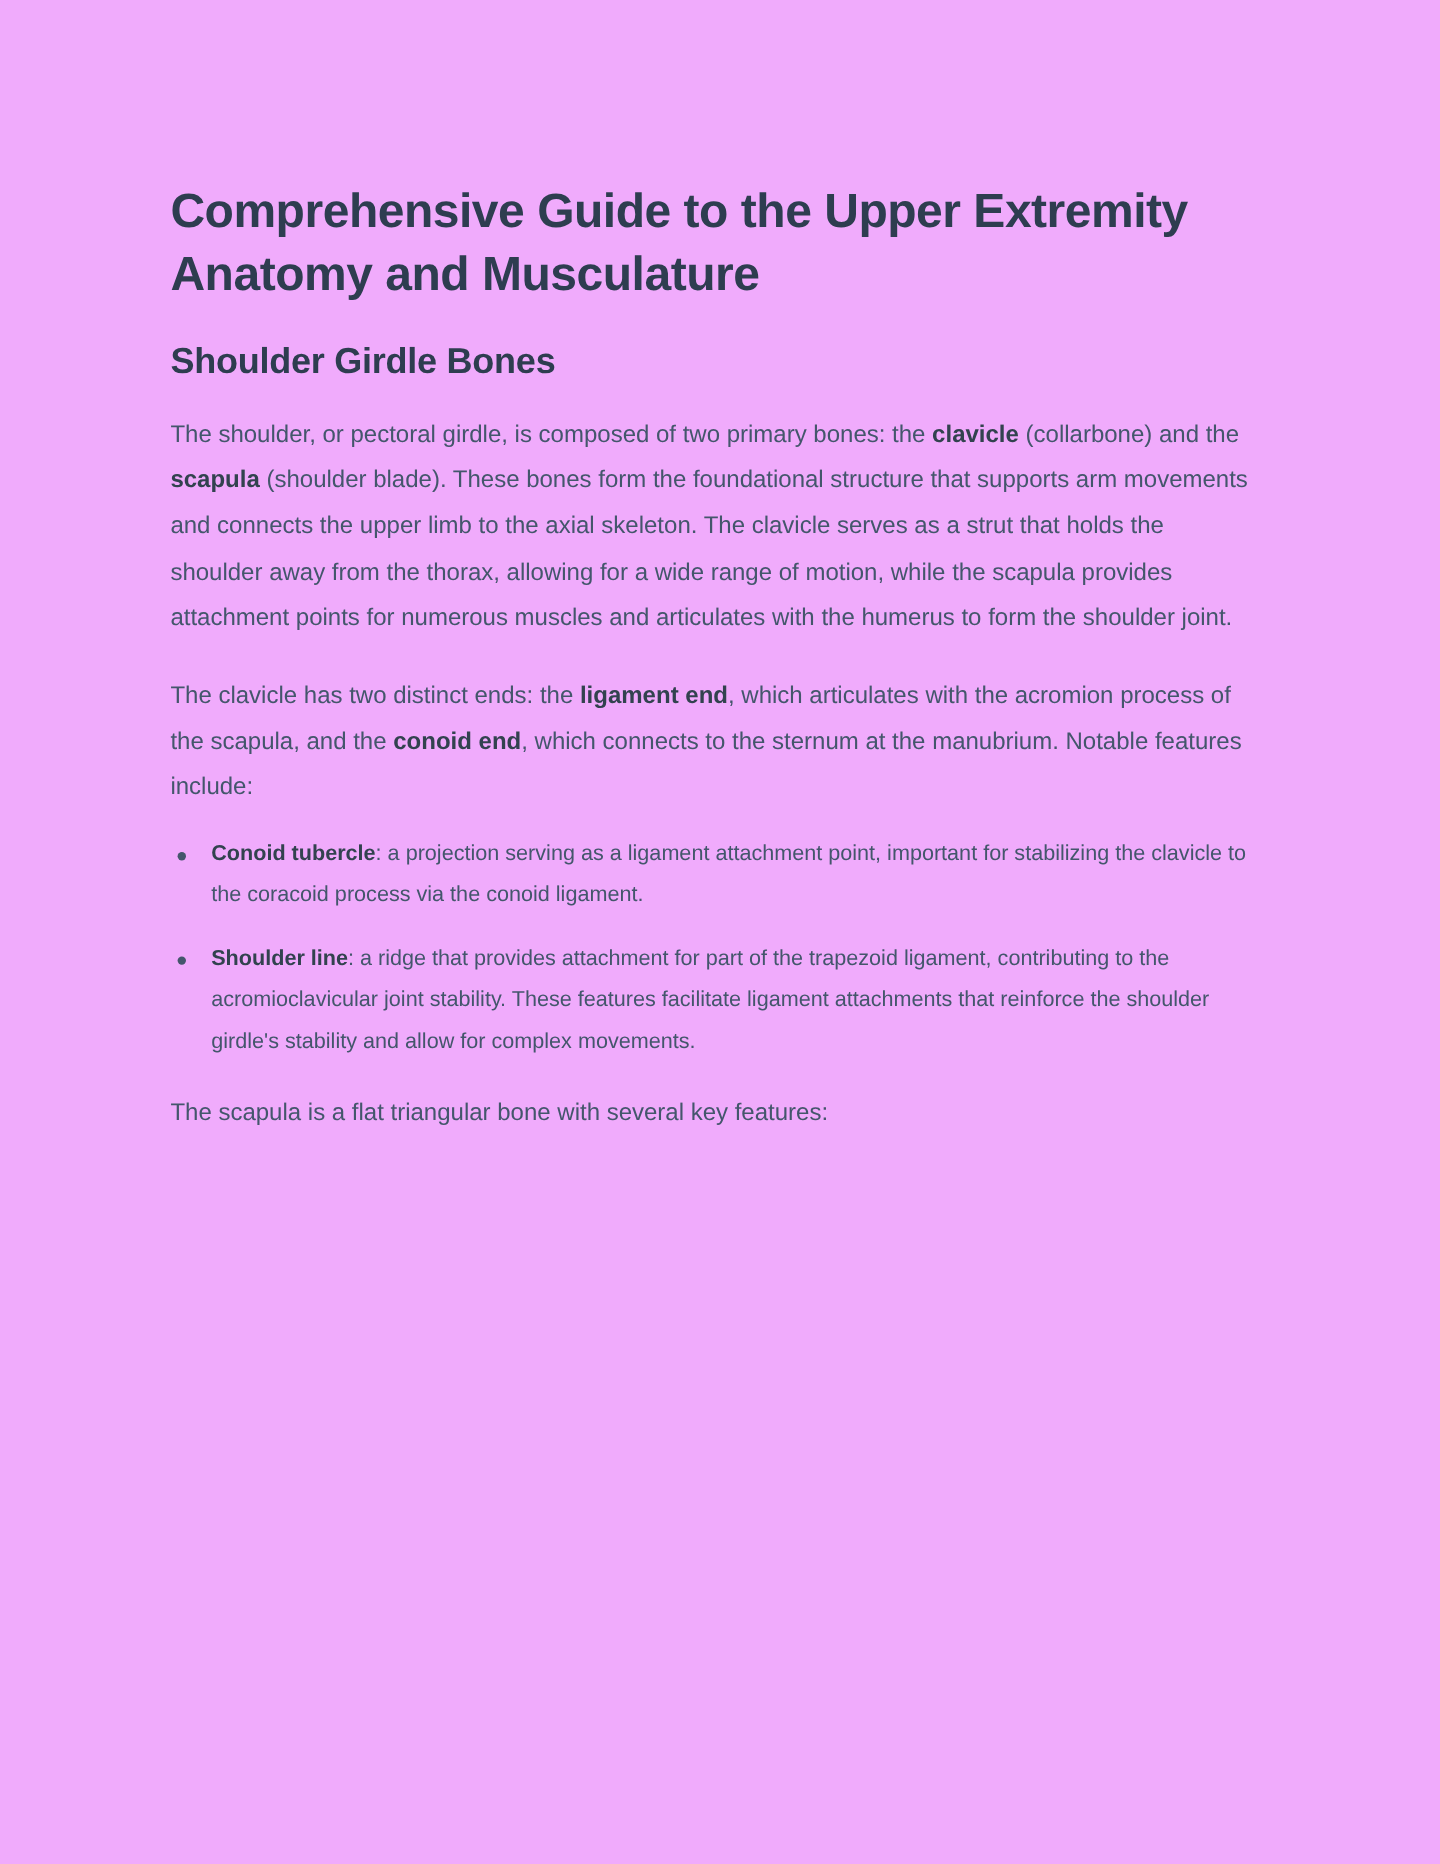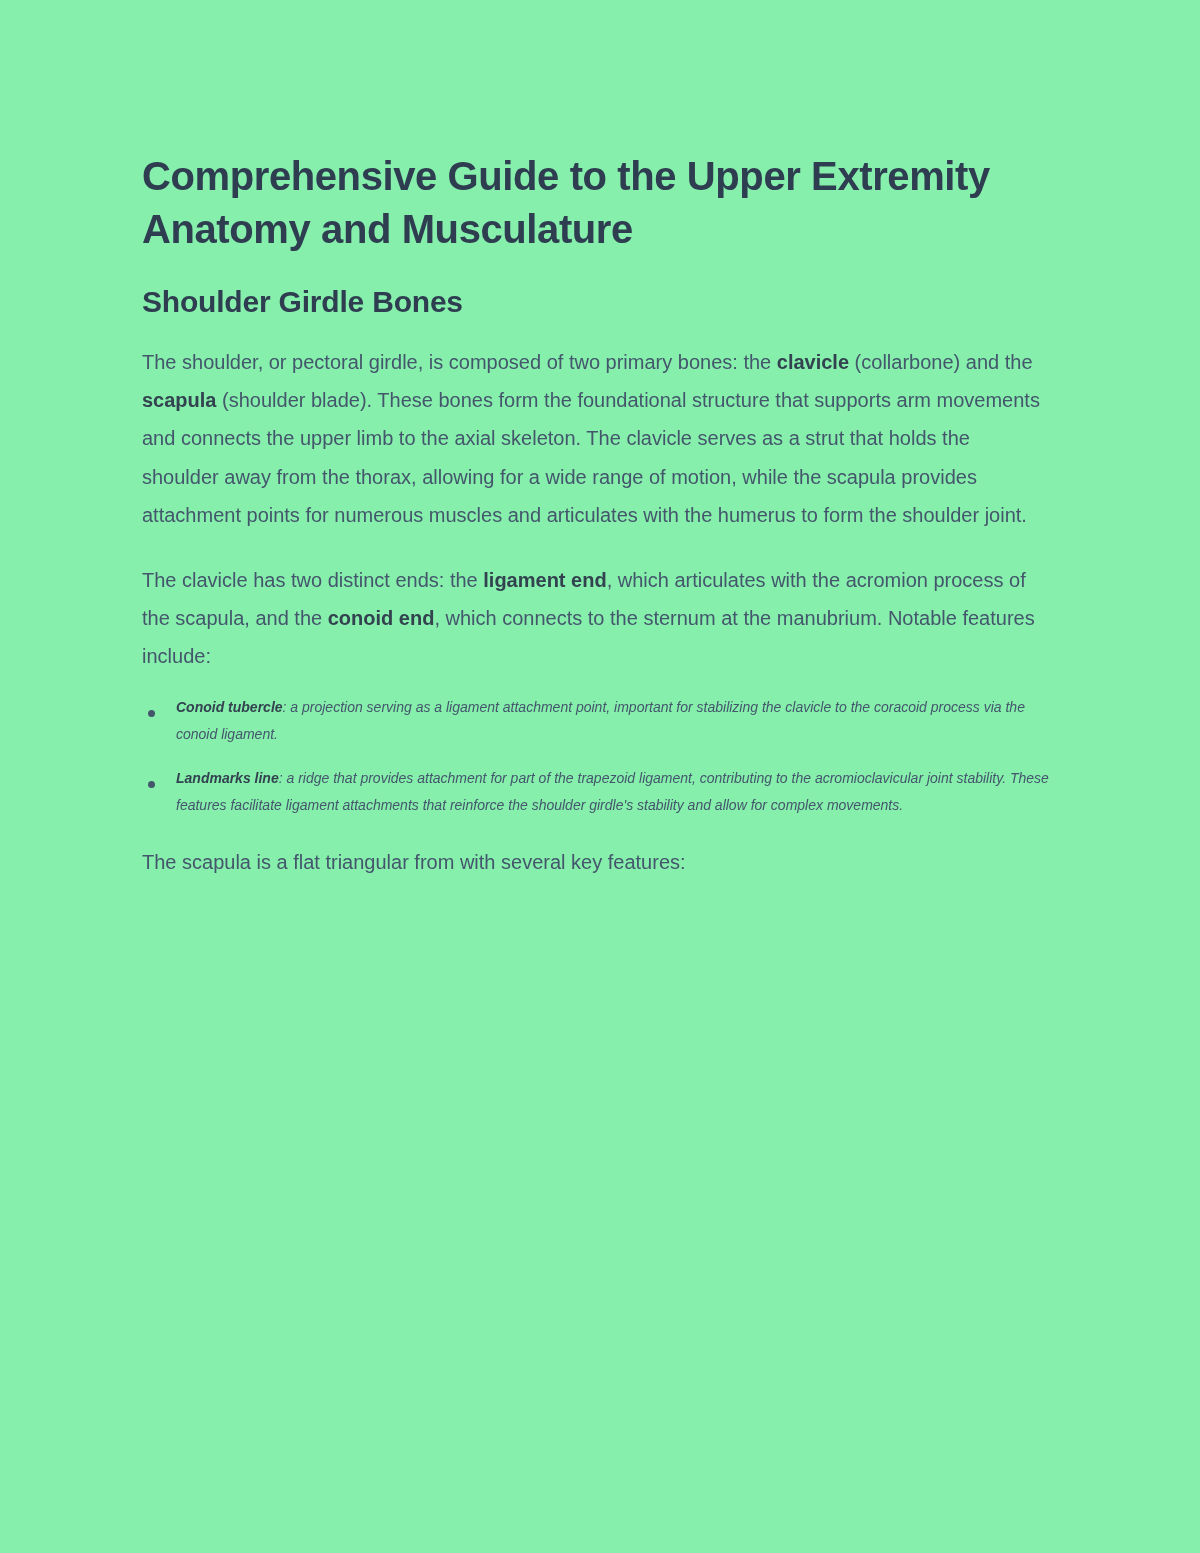--- a/index.html
+++ b/index.html
@@ -12,21 +12,21 @@
     min-height: 1553px;
     font-family: "Liberation Sans", sans-serif;
     color: #3c4a5c;
     -webkit-font-smoothing: antialiased;
   }
   .page {
     width: 1200px;
     min-height: 1553px;
     box-sizing: border-box;
     padding: 150px 150px 60px 142px;
-    background: #86efac;
+    background: #f0abfc;
   }
   .doc-title {
     font-size: 40px;
     line-height: 1.32;
     font-weight: 700;
     color: #2e3d50;
     letter-spacing: -0.4px;
     margin: 0 0 26px 0;
     max-width: 880px;
   }
@@ -54,25 +54,24 @@
   }
   ul.bullets {
     margin: 0 0 24px 0;
     padding: 0;
     list-style: none;
     max-width: 915px;
   }
   ul.bullets li {
     position: relative;
     padding-left: 34px;
-    font-size: 14px;
+    font-size: 18px;
     line-height: 1.92;
     color: #44566c;
     margin-bottom: 18px;
-    font-style: italic;
   }
   ul.bullets li:last-child {
     margin-bottom: 0;
   }
   ul.bullets li::before {
     content: "";
     position: absolute;
     left: 6px;
     top: 16px;
     width: 7px;
@@ -94,19 +93,19 @@
 
   <h2 class="section-heading">Shoulder Girdle Bones</h2>
 
   <p class="body-text">The shoulder, or pectoral girdle, is composed of two primary bones: the <b>clavicle</b> (collarbone) and the <b>scapula</b> (shoulder blade). These bones form the foundational structure that supports arm movements and connects the upper limb to the axial skeleton. The clavicle serves as a strut that holds the shoulder away from the thorax, allowing for a wide range of motion, while the scapula provides attachment points for numerous muscles and articulates with the humerus to form the shoulder joint.</p>
 
 
   <p class="body-text tight">The clavicle has two distinct ends: the <b>ligament end</b>, which articulates with the acromion process of the scapula, and the <b>conoid end</b>, which connects to the sternum at the manubrium. Notable features include:</p>
 
   <ul class="bullets">
     <li><b>Conoid tubercle</b>: a projection serving as a ligament attachment point, important for stabilizing the clavicle to the coracoid process via the conoid ligament.</li>
-    <li><b>Landmarks line</b>: a ridge that provides attachment for part of the trapezoid ligament, contributing to the acromioclavicular joint stability. These features facilitate ligament attachments that reinforce the shoulder girdle's stability and allow for complex movements.</li>
+    <li><b>Shoulder line</b>: a ridge that provides attachment for part of the trapezoid ligament, contributing to the acromioclavicular joint stability. These features facilitate ligament attachments that reinforce the shoulder girdle's stability and allow for complex movements.</li>
   </ul>
 
 
-  <p class="body-text">The scapula is a flat triangular from with several key features:</p>
+  <p class="body-text">The scapula is a flat triangular bone with several key features:</p>
 
 </div>
 
 </body></html>

